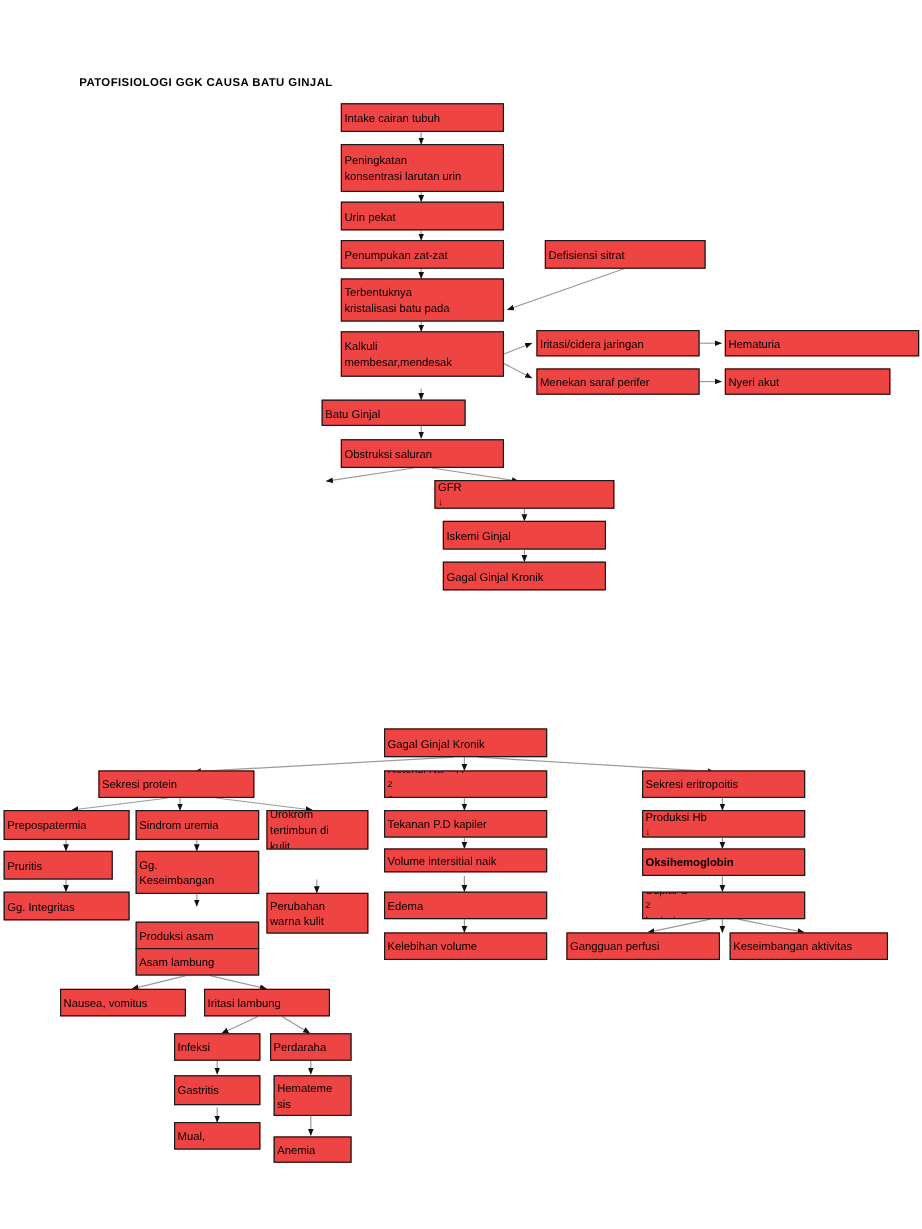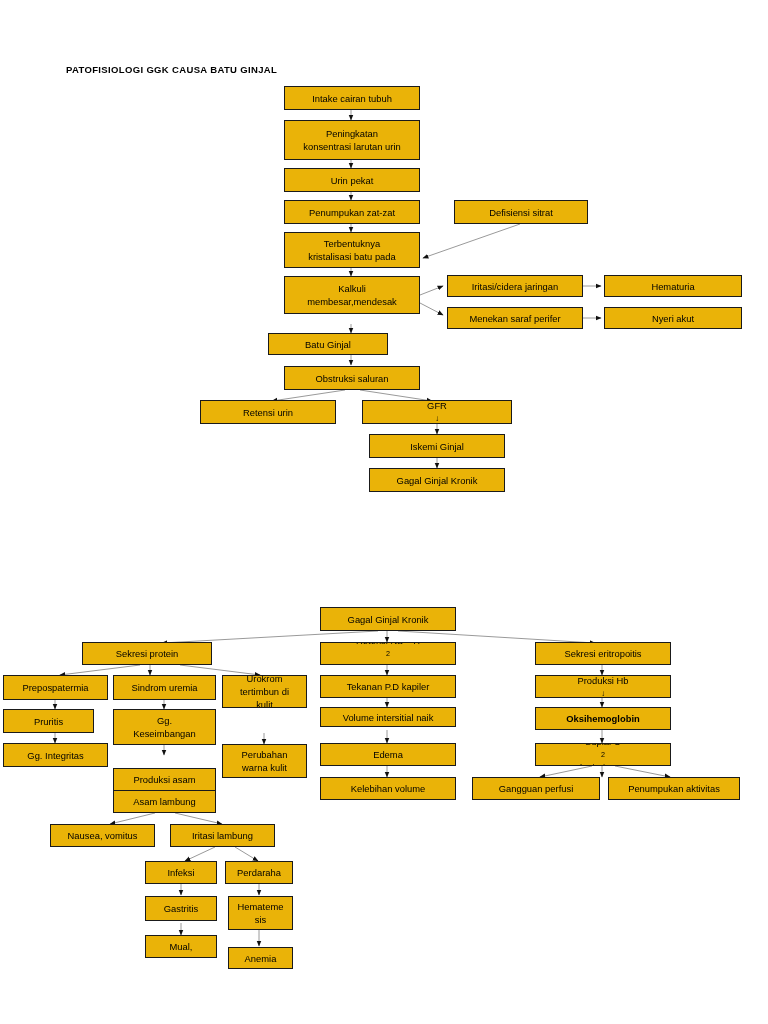--- a/index.html
+++ b/index.html
@@ -22,25 +22,25 @@
     position: absolute;
     font-size: 9.5px;
     font-weight: bold;
     letter-spacing: 0.35px;
     white-space: nowrap;
   }
   .box {
     position: absolute;
     box-sizing: border-box;
     border: 1px solid #1a1a1a;
-    background: #eab308;
+    background: #ef4444;
     display: flex;
     align-items: center;
     justify-content: center;
-    text-align: center;
+    text-align: left;
     font-size: 9.4px;
     line-height: 13px;
     color: #000000;
     overflow: hidden;
     padding: 0 2px;
   }
   .box span { display: block; width: 100%; }
   svg.wires {
     position: absolute;
     left: 0;
@@ -163,43 +163,40 @@
     <span>
       <span>Kalkuli</span>
       <span>membesar,mendesak</span>
     </span>
   </div>
 
   <div class="box" style="left:447px; top:275px; width:136px; height:22px;">
     <span>Iritasi/cidera jaringan</span>
   </div>
 
-  <div class="box" style="left:604px; top:275px; width:138px; height:22px;">
+  <div class="box" style="left:604px; top:275px; width:162px; height:22px;">
     <span>Hematuria</span>
   </div>
 
   <div class="box" style="left:447px; top:307px; width:136px; height:22px;">
     <span>Menekan saraf perifer</span>
   </div>
 
   <div class="box" style="left:604px; top:307px; width:138px; height:22px;">
     <span>Nyeri akut</span>
   </div>
 
   <div class="box" style="left:268px; top:333px; width:120px; height:22px;">
     <span>Batu Ginjal</span>
   </div>
 
   <div class="box" style="left:284px; top:366px; width:136px; height:24px;">
     <span>Obstruksi saluran</span>
   </div>
 
-  <div class="box" style="left:200px; top:400px; width:136px; height:24px;">
-    <span>Retensi urin</span>
-  </div>
 
   <div class="box" style="left:362px; top:400px; width:150px; height:24px;">
     <span>
       <span>GFR</span>
       <span class="dn">↓</span>
     </span>
   </div>
 
   <div class="box" style="left:369px; top:434px; width:136px; height:24px;">
     <span>Iskemi Ginjal</span>
@@ -343,16 +340,16 @@
         <span class="sub">2</span>
         <span> ke jaringan</span>
     </span>
   </div>
 
   <div class="box" style="left:472px; top:777px; width:128px; height:23px;">
     <span>Gangguan perfusi</span>
   </div>
 
   <div class="box" style="left:608px; top:777px; width:132px; height:23px;">
-    <span>Penumpukan aktivitas</span>
+    <span>Keseimbangan aktivitas</span>
   </div>
 
 </div>
 
 </body></html>

